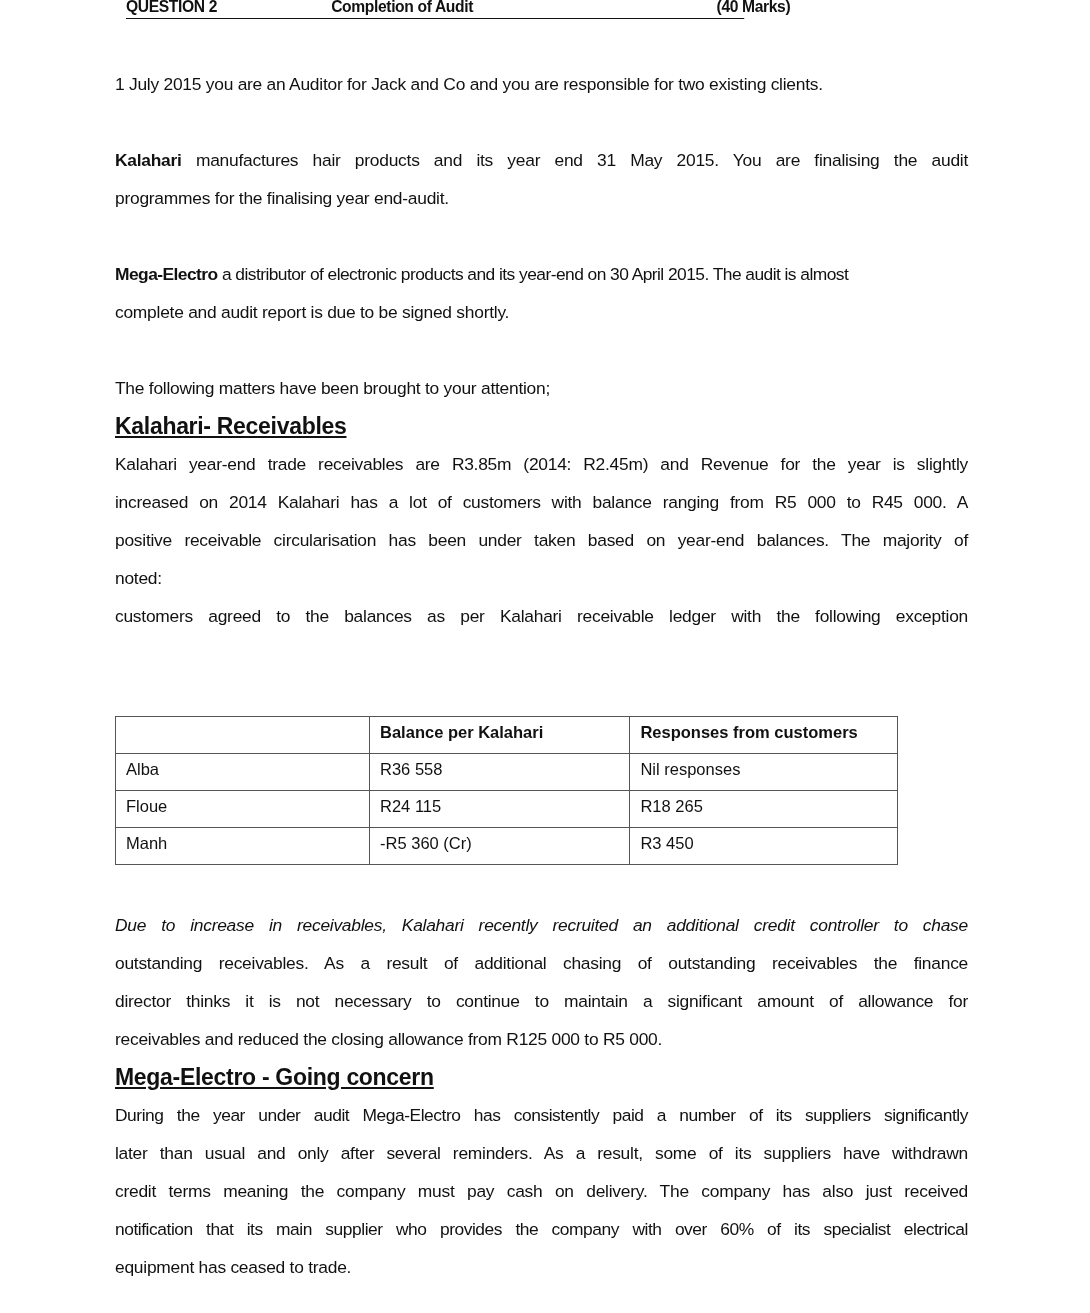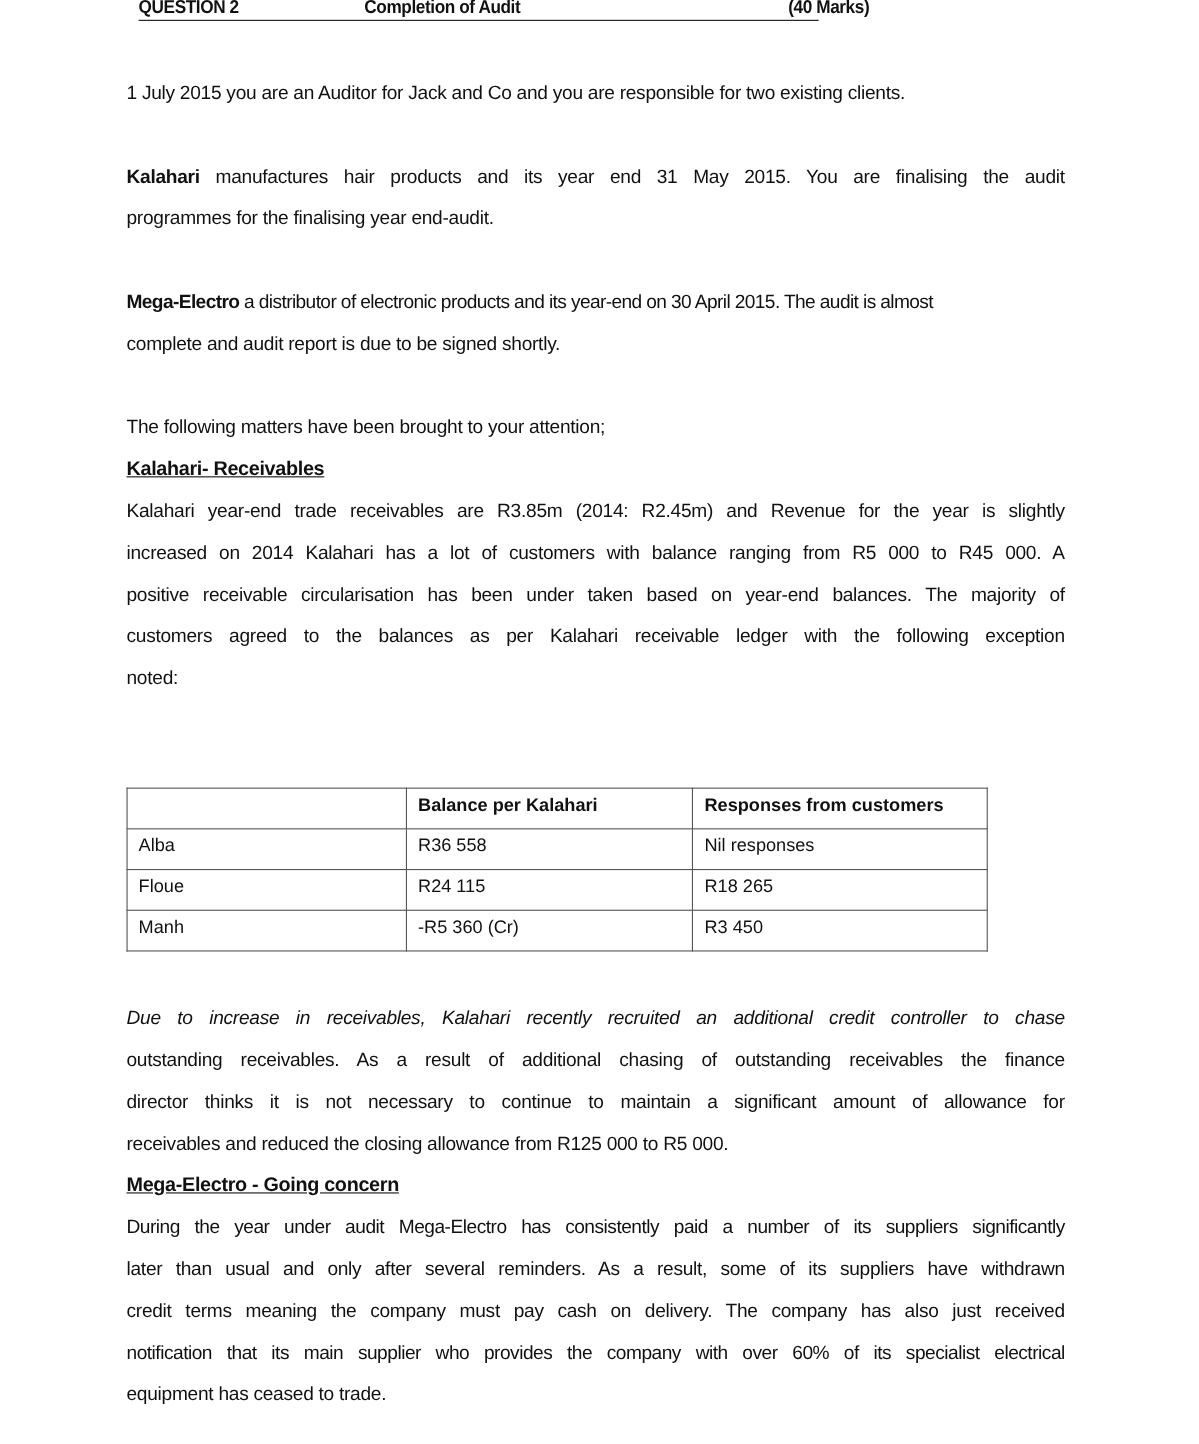--- a/index.html
+++ b/index.html
@@ -45,21 +45,21 @@
       text-align: justify;
       letter-spacing: -0.25px;
       word-spacing: 0px;
     }
     .p.nojust { text-align: left; }
     b { font-weight: bold; }
     .heading {
       position: absolute;
       left: 115px;
       font-weight: bold;
-      font-size: 18px;
+      font-size: 23px;
       line-height: 38px;
       text-decoration: underline;
       letter-spacing: -0.3px;
       text-align: right;
     }
 
     table.ledger {
       position: absolute;
       left: 115px;
       top: 716px;
@@ -103,22 +103,22 @@
 </div>
 
 <div class="p nojust" style="top:369px;">The following matters have been brought to your attention;</div>
 
 <div class="heading" style="top:407px;">Kalahari- Receivables</div>
 
 <div class="p" style="top:445px;">
   <div style="text-align:justify;text-align-last:justify;"> Kalahari year-end trade receivables are R3.85m (2014: R2.45m) and Revenue for the year is slightly</div>
   <div style="text-align:justify;text-align-last:justify;">increased on 2014 Kalahari has a lot of customers with balance ranging from R5 000 to R45 000. A</div>
   <div style="text-align:justify;text-align-last:justify;">positive receivable circularisation has been under taken based on year-end balances. The majority of</div>
+  <div>noted:</div>
   <div style="text-align:justify;text-align-last:justify;">customers agreed to the balances as per Kalahari receivable ledger with the following exception</div>
-  <div>noted:</div>
 </div>
 
 <table class="ledger">
   <colgroup>
       <col class="c1">
       <col class="c2">
       <col class="c3">
     </colgroup>
   <thead>
     <tr>

